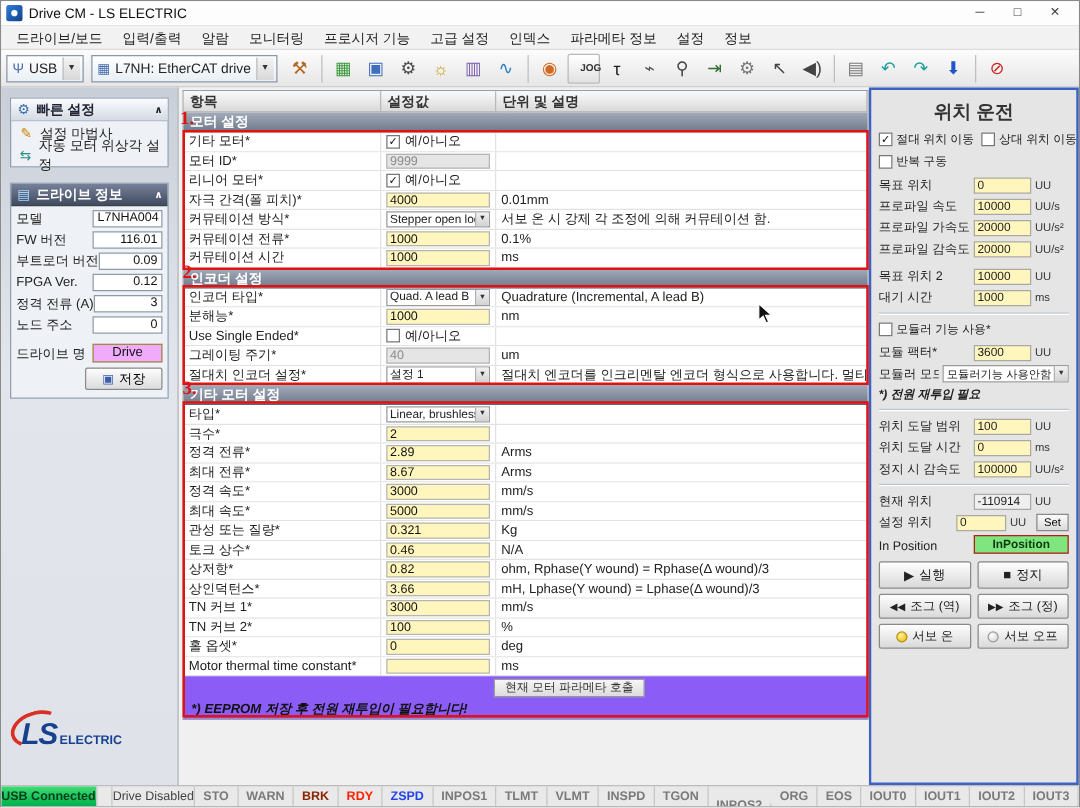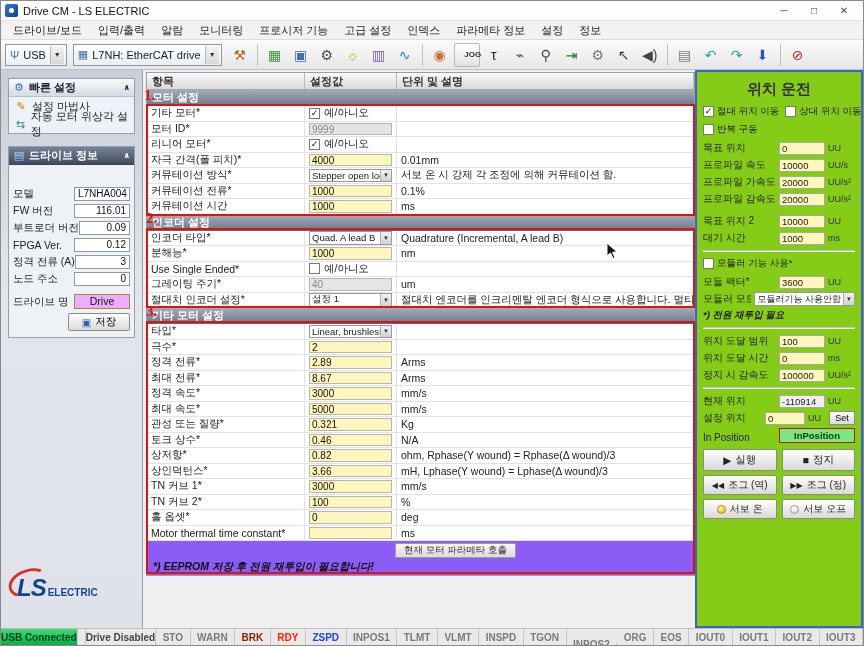--- a/index.html
+++ b/index.html
@@ -29,21 +29,21 @@
 .content{flex:1;display:flex;min-height:0;}
 
 .sidebar{width:142px;flex:0 0 auto;background:linear-gradient(180deg,#c9cfd8,#e2e6ec 40%,#dfe3e9);border-right:1px solid #9aa0a8;position:relative;padding:8px 7px;}
 .panel{border:1px solid #93a0b0;margin-bottom:12px;background:#eef1f5;}
 .panel-header{height:18px;display:flex;align-items:center;gap:4px;padding:0 4px;font-weight:bold;font-size:11px;}
 .qs .panel-header{background:linear-gradient(#fafbfd,#d5dbe4);color:#223;border-bottom:1px solid #b7c0cc;}
 .di .panel-header{background:linear-gradient(#77829a,#414b5f);color:#fff;border-bottom:1px solid #39414f;}
 .panel-caret{margin-left:auto;font-size:8px;}
 .qs-item{display:flex;align-items:center;gap:5px;height:18px;padding:0 6px;font-size:11px;color:#222;}
 .qs-icon{font-size:11px;width:12px;text-align:center;}
-.di-body{padding:22px 4px 6px;}
+.di-body{padding:3px 4px 6px;}
 .di-row{display:flex;align-items:center;justify-content:space-between;margin-bottom:3px;}
 .di-label{font-size:10.5px;color:#222;white-space:nowrap;}
 .di-value{width:56px;height:14px;background:#fff;border:1px solid #8e9aa8;font-size:10px;line-height:12px;text-align:right;padding:0 3px;color:#111;}
 .di-name-row{display:flex;align-items:center;justify-content:space-between;margin:8px 0 4px;}
 .di-name-value{width:56px;height:15px;background:#f0abfc;border:1px solid #9a8f3a;text-align:center;font-size:10.5px;line-height:13px;color:#111;}
 .save-row{display:flex;justify-content:flex-end;}
 .save-btn{width:62px;height:18px;border:1px solid #8a8a8a;background:linear-gradient(#fdfdfd,#dcdcdc);font-size:10.5px;display:flex;align-items:center;justify-content:center;gap:4px;border-radius:2px;}
 .logo{position:absolute;bottom:26px;left:16px;color:#16418e;}
 .logo-swoosh{position:absolute;left:-9px;top:-5px;width:42px;height:28px;border:3px solid transparent;border-top-color:#d93025;border-left-color:#d93025;border-radius:50%;transform:rotate(-18deg);}
 .logo-ls{font-size:24px;font-weight:bold;font-style:italic;letter-spacing:-1px;}
@@ -68,21 +68,21 @@
 .sel-t{flex:1;font-size:9.5px;padding:0 2px;white-space:nowrap;overflow:hidden;}
 .sel-a{width:11px;height:100%;background:linear-gradient(#f2f2f2,#d2d2d2);border-left:1px solid #b0b0b0;font-size:6px;display:flex;align-items:center;justify-content:center;color:#333;}
 .tfooter{position:relative;height:34px;background:#8b5cf6;}
 .tf-btn{position:absolute;left:248px;top:2px;height:15px;border:1px solid #9a9a9a;background:linear-gradient(#f6f6f6,#dcdcdc);font-size:9.5px;padding:0 8px;color:#333;}
 .tf-note{position:absolute;left:6px;top:19px;font-weight:bold;font-style:italic;font-size:10.5px;color:#111;}
 
 .ann-rect{position:absolute;border:2px solid #e01212;left:3px;width:549px;pointer-events:none;}
 .ann-num{position:absolute;color:#e01212;font-weight:bold;font-size:15px;pointer-events:none;font-family:"Liberation Serif",serif;}
 .cursor-svg{position:absolute;left:463px;top:172px;pointer-events:none;}
 
-.rightpanel{width:168px;flex:0 0 auto;border:2px solid #3c62c8;background:#84cc16;padding:4px 6px;overflow:hidden;}
+.rightpanel{width:168px;flex:0 0 auto;border:2px solid #3c62c8;background:#e5e5e5;padding:4px 6px;overflow:hidden;}
 .rp-title{text-align:center;font-size:15px;font-weight:600;color:#333;padding:4px 0 6px;}
 .rp-checks{display:flex;gap:6px;margin-bottom:5px;}
 .rp-check{display:flex;align-items:center;gap:3px;font-size:9.5px;white-space:nowrap;}
 .rp-field{display:flex;align-items:center;margin-bottom:3px;gap:3px;}
 .rp-lab{flex:1;font-size:10px;white-space:nowrap;overflow:hidden;}
 .rp-inp{width:46px;height:13px;background:#fff6bd;border:1px solid #a8a8a8;font-size:9.5px;line-height:11px;padding:0 2px;flex:0 0 auto;}
 .rp-inp.ro{background:#efefef;color:#222;}
 .rp-unit{width:27px;font-size:9px;color:#333;flex:0 0 auto;white-space:nowrap;}
 .rp-sep{height:2px;border-top:1px solid #bcc4cf;border-bottom:1px solid #fff;margin:5px 0;}
 .rp-note{font-size:9.5px;font-weight:bold;font-style:italic;margin:2px 0 3px;}
@@ -97,21 +97,21 @@
 .rp-btn{height:20px;border:1px solid #8a8a8a;background:linear-gradient(#fefefe,#d9d9d9);border-radius:2px;font-size:10px;display:flex;align-items:center;justify-content:center;gap:4px;color:#222;white-space:nowrap;}
 .rp-btn.big{height:22px;font-size:10.5px;}
 .bulb{width:9px;height:9px;border-radius:50%;flex:0 0 auto;}
 .bulb.on{background:radial-gradient(circle at 35% 30%,#fff3a0,#f0b400);border:1px solid #b98f00;}
 .bulb.off{background:radial-gradient(circle at 35% 30%,#ffffff,#cfcfcf);border:1px solid #9a9a9a;}
 
 .statusbar{height:17px;background:#e9e9e9;border-top:1px solid #bdbdbd;display:flex;align-items:stretch;font-size:10px;flex:0 0 auto;overflow:hidden;}
 .sb-seg{display:flex;align-items:center;justify-content:center;border-right:1px solid #c6c6c6;white-space:nowrap;}
 .sb-usb{width:92px;background:linear-gradient(#3fdc74,#00b14a);color:#063e1c;font-weight:bold;}
 .sb-empty{width:128px;}
-.sb-drive{width:90px;color:#444;font-weight:bold;}
+.sb-drive{width:90px;color:#444;}
 .sb-flag{display:flex;align-items:center;padding:0 6.5px;border-right:1px solid #c6c6c6;font-weight:bold;}
 </style>
 </head>
 <body>
 
 <div class="window">
 
   <div class="titlebar">
     <span class="app-icon"></span>
     <span class="title-text">Drive CM - LS ELECTRIC</span>

